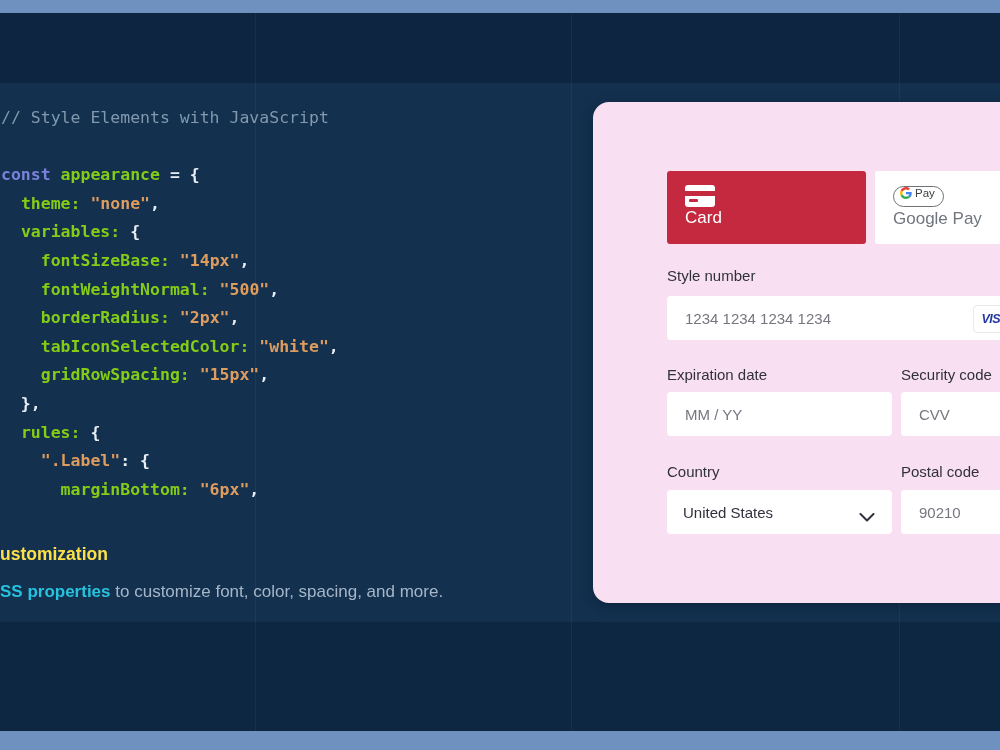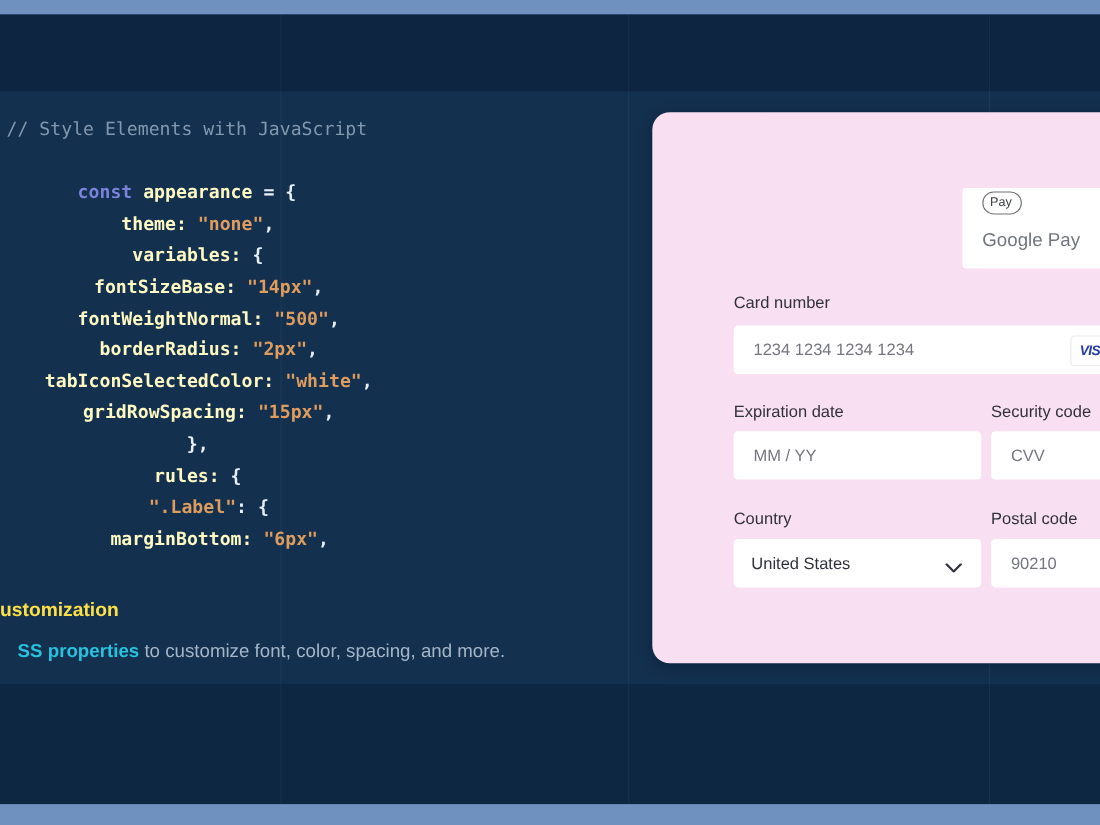--- a/index.html
+++ b/index.html
@@ -19,30 +19,30 @@
   .footer-band { left:0; top:622px; width:1000px; height:109px; background:#0D2742; z-index:0; }
   .vline { top:13px; height:718px; width:1px; background:rgba(150,185,225,0.07); z-index:0; }
 
   
   .code-block {
     left:1px; top:104px; z-index:1;
     font-family:"DejaVu Sans Mono", monospace;
     font-size:16.5px;
     white-space:pre;
   }
-  .code-line { height:28.6px; line-height:28.6px;text-align:center; }
+  .code-line { height:28.6px; line-height:28.6px; }
   .tk-cm { color:#8298AE; font-weight:normal; }
   .tk-kw { color:#7A82DB; font-weight:bold; }
-  .tk-id { color:#fef9c3; font-weight:bold; }
+  .tk-id { color:#84cc16; font-weight:bold; }
   .tk-st { color:#DE9C5E; font-weight:bold; }
   .tk-pl { color:#E8EEF5; font-weight:bold; }
 
   
   .caption-heading { left:0; top:544px; font-size:17.5px; font-weight:bold; color:#fde047; z-index:1; }
-  .caption-text { left:0; top:582px; font-size:17px; color:#A5B6C9; z-index:1;margin-left:16px; }
+  .caption-text { left:0; top:582px; font-size:17px; color:#A5B6C9; z-index:1; }
   .caption-link { color:#27C3DE; font-weight:bold; cursor:pointer; }
 
   
   .checkout-panel {
     left:593px; top:102px; width:447px; height:501px;
     background:#F9DFF2; border-radius:16px; z-index:2;
     box-shadow:0 3px 12px rgba(4,16,34,0.35);
   }
   .panel-el { position:absolute; }
 
@@ -55,24 +55,24 @@
     background:#fff; border-radius:3px; overflow:hidden; }
   .card-icon::before { content:""; position:absolute; left:0; right:0; top:6px; height:5px; background:#C5293F; }
   .card-icon::after  { content:""; position:absolute; left:4px; top:14px; width:9px; height:3px; background:#C5293F; border-radius:1px; }
   .tab-card-label { position:absolute; left:18px; top:37px; font-size:17px; font-weight:500; color:#FFFFFF; }
 
   .tab-gpay {
     left:282px; top:69px; width:200px; height:73px;
     background:#FFFFFF; border-radius:3px; cursor:pointer;
   }
   .gpay-badge {
-    position:absolute; left:18px; top:3px; height:21px;
+    position:absolute; left:18px; top:15px; height:21px;
     border:1.5px solid #6E7275; border-radius:12px;
     display:inline-flex; align-items:center; gap:3px; padding:0 8px 8px 6px;
-    background:#fff; box-sizing:border-box;flex-direction:column;
+    background:#fff; box-sizing:border-box;
   }
   .gpay-badge svg { width:12px; height:12px; }
   .gpay-badge-pay { font-size:11.5px; font-weight:500; color:#3C4043; }
   .tab-gpay-label { position:absolute; left:18px; top:38px; font-size:17px; color:#70757E; }
 
   
   .field-label { font-size:15px; font-weight:500; color:#30313D; line-height:16px; }
   .field-input {
     background:#FFFFFF; border:none; border-radius:4px; height:44px;
     box-sizing:border-box; padding:0 0 0 18px; font-size:15px;
@@ -105,35 +105,39 @@
 <div class="abs vline" style="left:571px"></div>
 <div class="abs vline" style="left:899px"></div>
 
 <div class="abs code-block"><div class="code-line"><span class="tk-cm">// Style Elements with JavaScript</span></div><div class="code-line">&nbsp;</div><div class="code-line"><span class="tk-kw">const</span><span class="tk-pl"> </span><span class="tk-id">appearance</span><span class="tk-pl"> = {</span></div><div class="code-line"><span class="tk-pl">  </span><span class="tk-id">theme:</span><span class="tk-pl"> </span><span class="tk-st">"none"</span><span class="tk-pl">,</span></div><div class="code-line"><span class="tk-pl">  </span><span class="tk-id">variables:</span><span class="tk-pl"> {</span></div><div class="code-line"><span class="tk-pl">    </span><span class="tk-id">fontSizeBase:</span><span class="tk-pl"> </span><span class="tk-st">"14px"</span><span class="tk-pl">,</span></div><div class="code-line"><span class="tk-pl">    </span><span class="tk-id">fontWeightNormal:</span><span class="tk-pl"> </span><span class="tk-st">"500"</span><span class="tk-pl">,</span></div><div class="code-line"><span class="tk-pl">    </span><span class="tk-id">borderRadius:</span><span class="tk-pl"> </span><span class="tk-st">"2px"</span><span class="tk-pl">,</span></div><div class="code-line"><span class="tk-pl">    </span><span class="tk-id">tabIconSelectedColor:</span><span class="tk-pl"> </span><span class="tk-st">"white"</span><span class="tk-pl">,</span></div><div class="code-line"><span class="tk-pl">    </span><span class="tk-id">gridRowSpacing:</span><span class="tk-pl"> </span><span class="tk-st">"15px"</span><span class="tk-pl">,</span></div><div class="code-line"><span class="tk-pl">  },</span></div><div class="code-line"><span class="tk-pl">  </span><span class="tk-id">rules:</span><span class="tk-pl"> {</span></div><div class="code-line"><span class="tk-pl">    </span><span class="tk-st">".Label"</span><span class="tk-pl">: {</span></div><div class="code-line"><span class="tk-pl">      </span><span class="tk-id">marginBottom:</span><span class="tk-pl"> </span><span class="tk-st">"6px"</span><span class="tk-pl">,</span></div></div>
 
 <div class="abs caption-heading">ustomization</div>
 <div class="abs caption-text"><span class="caption-link">SS properties</span><span> to customize font, color, spacing, and more.</span></div>
 
 <div class="abs checkout-panel">
 
+  <div class="panel-el tab-card">
+    <span class="card-icon"></span>
+    <span class="tab-card-label">Card</span>
+  </div>
 
   <div class="panel-el tab-gpay">
     <span class="gpay-badge">
       <svg viewBox="0 0 48 48">
           <path fill="#EA4335" d="M24 9.5c3.54 0 6.71 1.22 9.21 3.6l6.85-6.85C35.9 2.38 30.47 0 24 0 14.62 0 6.51 5.38 2.56 13.22l7.98 6.19C12.43 13.72 17.74 9.5 24 9.5z"></path>
           <path fill="#4285F4" d="M46.98 24.55c0-1.57-.15-3.09-.38-4.55H24v9.02h12.94c-.58 2.96-2.26 5.48-4.78 7.18l7.73 6c4.51-4.18 7.09-10.36 7.09-17.65z"></path>
           <path fill="#FBBC05" d="M10.53 28.59c-.48-1.45-.76-2.99-.76-4.59s.27-3.14.76-4.59l-7.98-6.19C.92 16.46 0 20.12 0 24c0 3.88.92 7.54 2.56 10.78l7.97-6.19z"></path>
           <path fill="#34A853" d="M24 48c6.48 0 11.93-2.13 15.89-5.81l-7.73-6c-2.15 1.45-4.92 2.3-8.16 2.3-6.26 0-11.57-4.22-13.47-9.91l-7.98 6.19C6.51 42.62 14.62 48 24 48z"></path>
         </svg>
       <span class="gpay-badge-pay">Pay</span>
     </span>
     <span class="tab-gpay-label">Google Pay</span>
   </div>
 
-  <div class="panel-el field-label" style="left:74px; top:166px;">Card number</div>
+  <div class="panel-el field-label" style="left:74px; top:166px;">Style number</div>
   <div class="panel-el" style="left:74px; top:194px; width:373px; height:44px;">
     <input class="field-input" style="width: 373px;" placeholder="1234 1234 1234 1234">
     <span class="visa-badge">VISA</span>
   </div>
 
   <div class="panel-el field-label" style="left:74px; top:265px;">Expiration date</div>
   <div class="panel-el field-label" style="left:308px; top:265px;">Security code</div>
   <input class="panel-el field-input" style="left: 74px; top: 290px; width: 225px;" placeholder="MM / YY">
   <input class="panel-el field-input" style="left: 308px; top: 290px; width: 350px;" placeholder="CVV">
 

